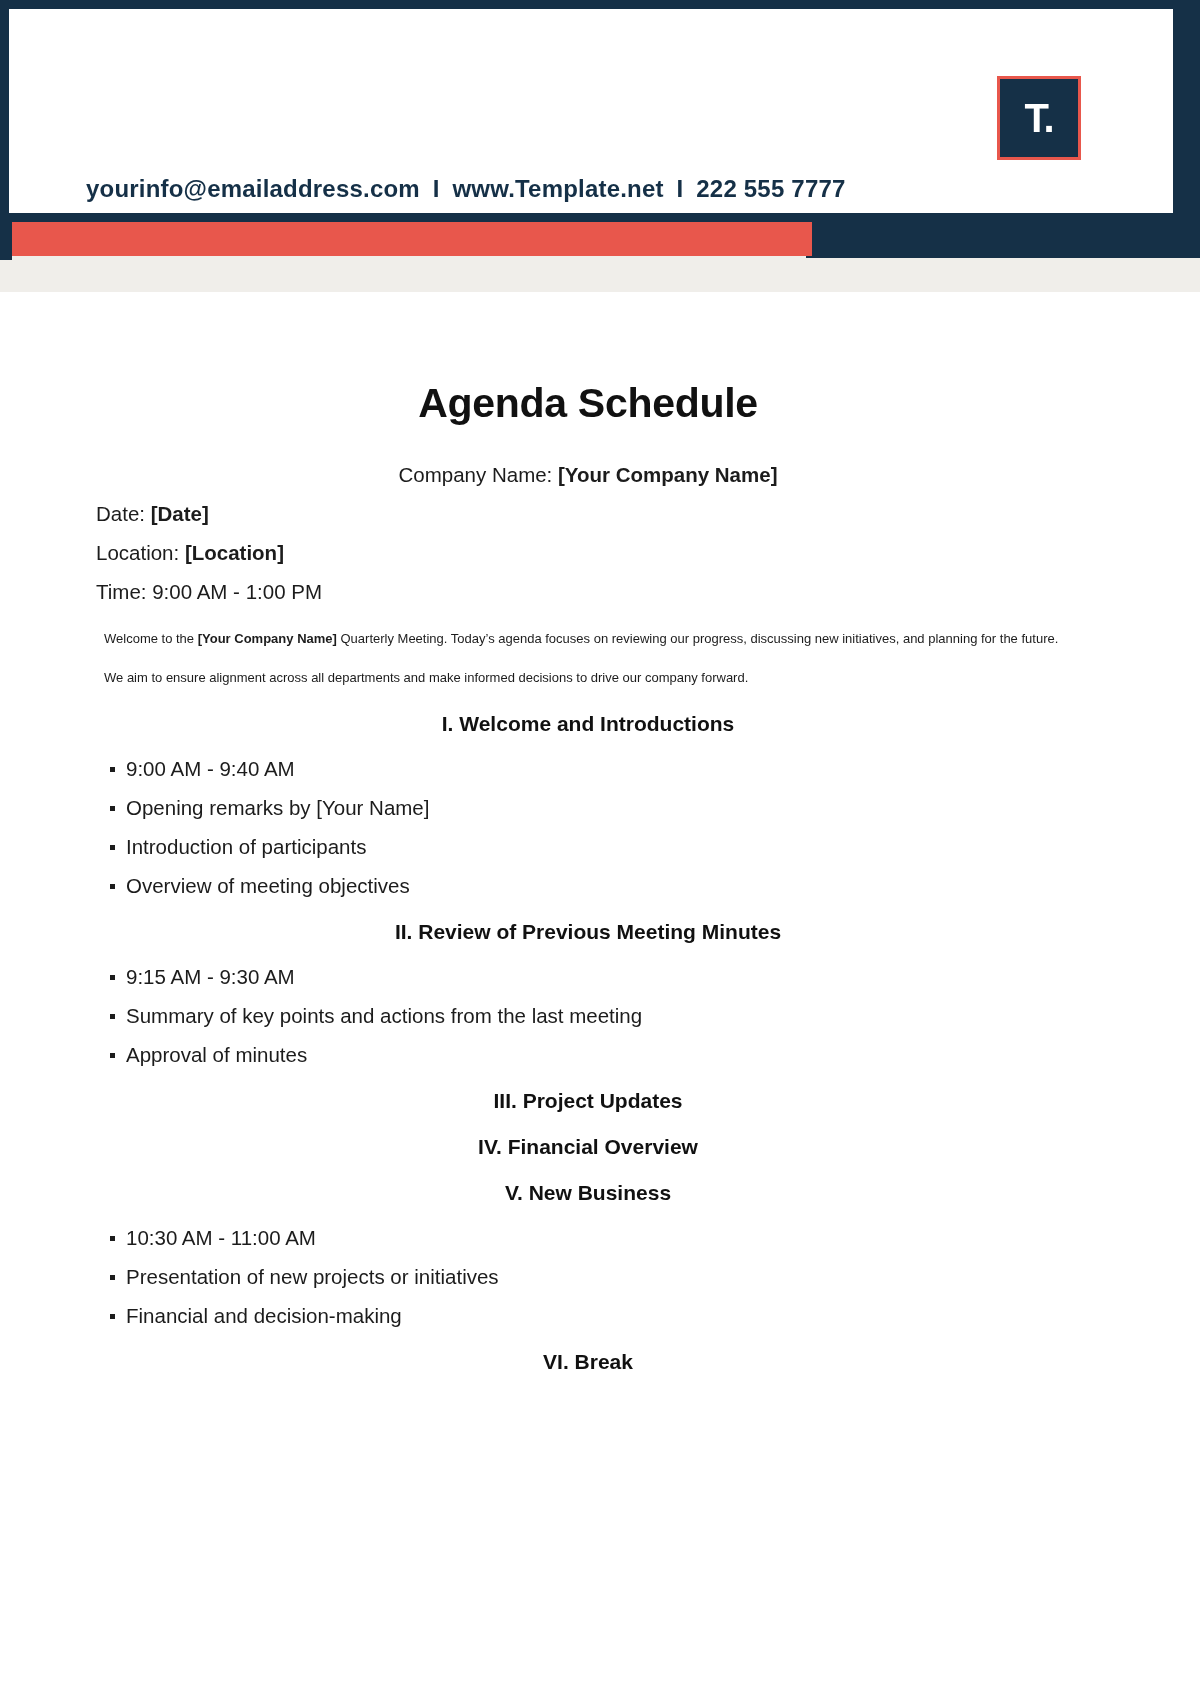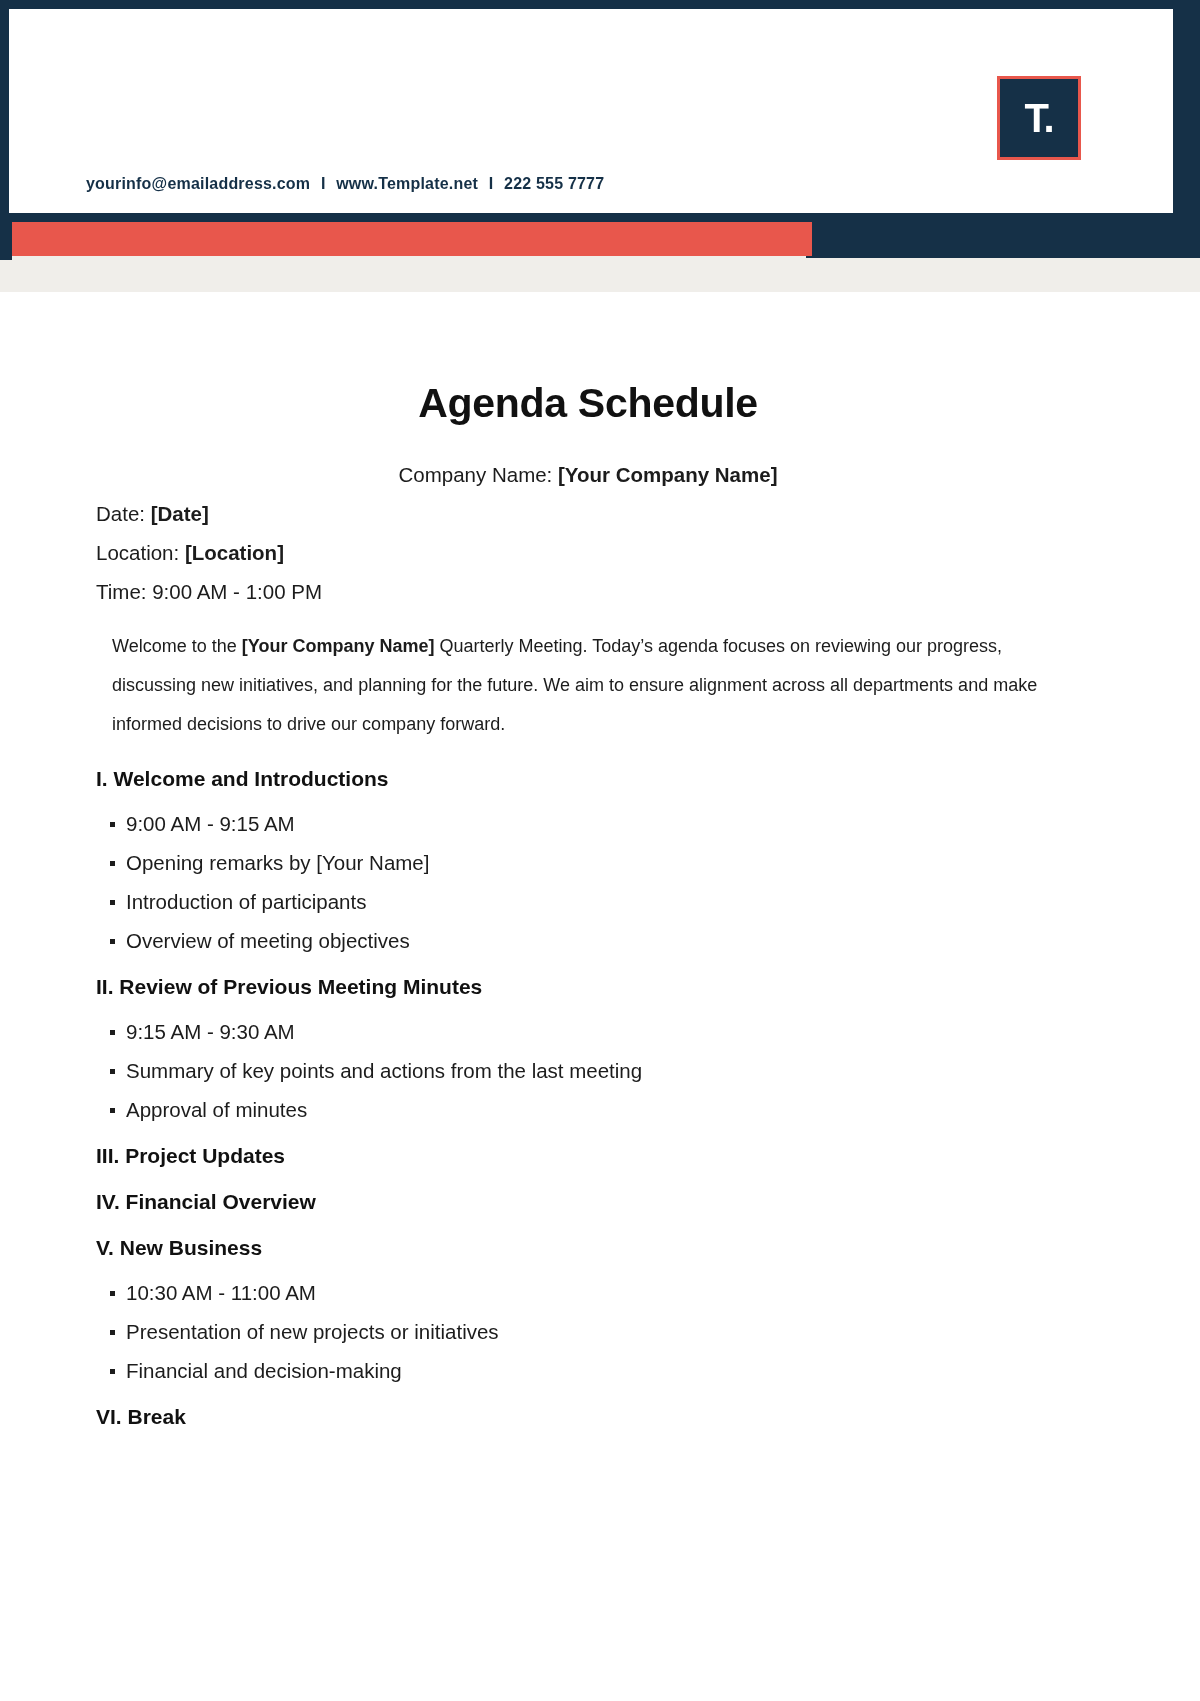--- a/index.html
+++ b/index.html
@@ -64,21 +64,21 @@
     top: 218px;
     width: 12px;
     height: 42px;
     background: #153047;
   }
 
   .contact-line {
     position: absolute;
     left: 86px;
     top: 175px;
-    font-size: 16px;
+    font-size: 24px;
     letter-spacing: 0.2px;
     color: #153047;
     font-weight: 600;
     white-space: nowrap;
   }
   .contact-line .sep {
     padding: 0 6px;
     color: #153047;
   }
 
@@ -129,33 +129,34 @@
     line-height: 39px;
     color: #1c1c1c;
   }
   .meta-line:first-of-type {
     margin-top: 28px;
     text-align: center;
   }
   .meta-line b { font-weight: 700; }
 
   p.intro {
-    margin: 16px;
-    font-size: 18px;
+    margin: 8px;
+    font-size: 13px;
     line-height: 39px;
     color: #1c1c1c;
   }
   p.intro b { font-weight: 700; }
 
   h2.section {
     margin: 8px 0 0 0;
     font-size: 21px;
     font-weight: 700;
     color: #111111;
     line-height: 38px;
+    text-align: center;
   }
 
   ul.items {
     margin: 6px 0 4px 0;
     padding-left: 30px;
     list-style: none;
   }
   ul.items li {
     position: relative;
     font-size: 20.5px;
@@ -215,21 +216,21 @@
       <div class="meta-line">
         <span>Time:</span>
         <span>9:00 AM - 1:00 PM</span>
       </div>
     </div>
 
     <p class="intro"><span>Welcome to the </span><b>[Your Company Name]</b><span> Quarterly Meeting. Today’s agenda focuses on reviewing our progress, discussing new initiatives, and planning for the future. We aim to ensure alignment across all departments and make informed decisions to drive our company forward.</span></p>
 
     <h2 class="section">I. Welcome and Introductions</h2>
     <ul class="items">
-      <li>9:00 AM - 9:15 AM</li>
+      <li>9:00 AM - 9:40 AM</li>
       <li>Opening remarks by [Your Name]</li>
       <li>Introduction of participants</li>
       <li>Overview of meeting objectives</li>
     </ul>
 
     <h2 class="section">II. Review of Previous Meeting Minutes</h2>
     <ul class="items">
       <li>9:15 AM - 9:30 AM</li>
       <li>Summary of key points and actions from the last meeting</li>
       <li>Approval of minutes</li>

